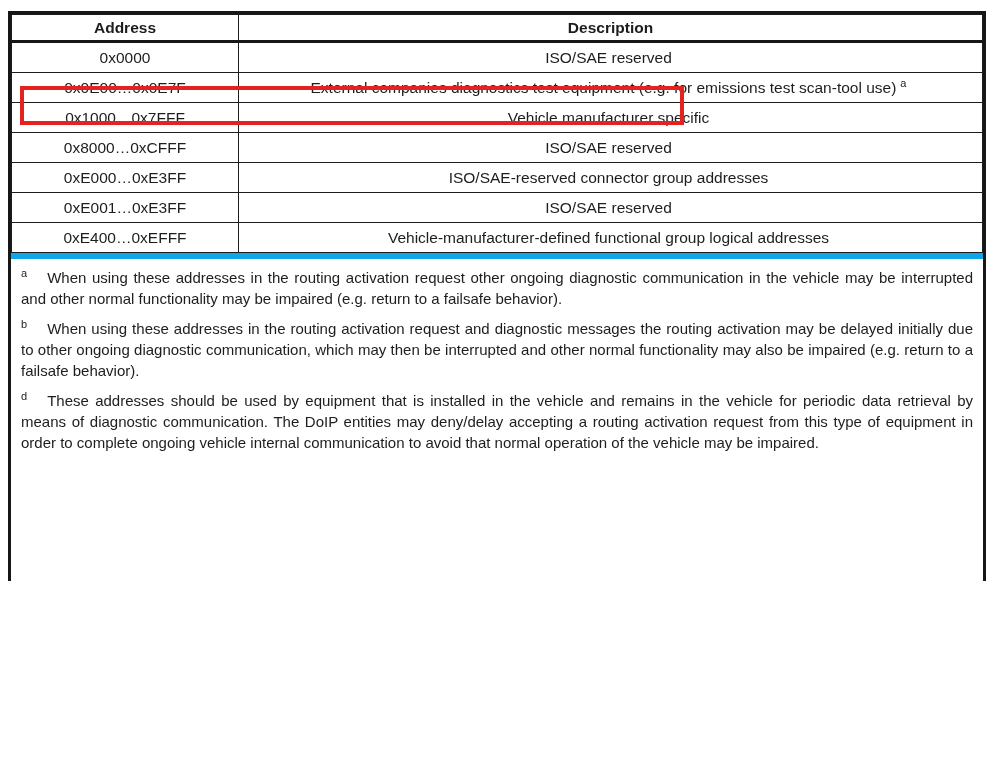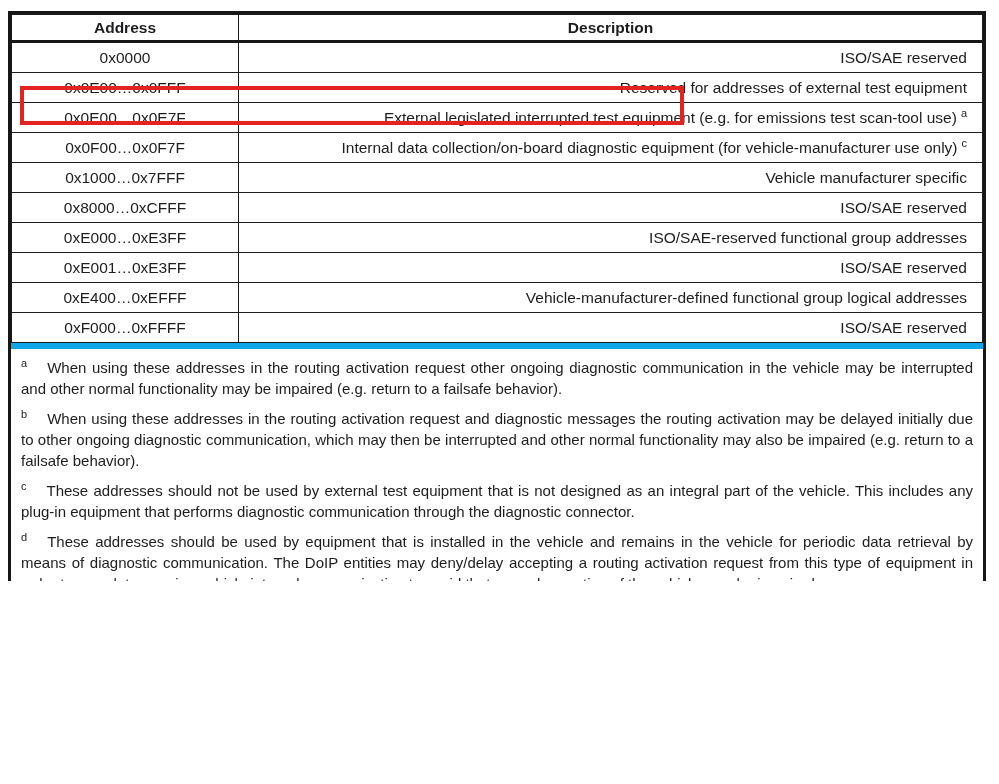--- a/index.html
+++ b/index.html
@@ -53,21 +53,21 @@
   }
   table.addr-table tbody tr {
     height: 28px;
   }
   col.c-addr { width: 227px; }
   td.addr {
     text-align: center;
     padding: 2px 20px;
   }
   td.desc {
-    text-align: right;
+    text-align: center;
     padding: 4px 15px 4px 11px;
     line-height: 21px;
   }
   sup.note-ref {
     font-size: 11px;
     line-height: 0;
     margin-left: 4px;
   }
   .footnotes {
     border-top: 6px solid #0ea5e9;
@@ -113,58 +113,45 @@
           <th>Address</th>
           <th>Description</th>
         </tr>
       </thead>
       <tbody id="table-body">
           <tr>
             <td class="addr">0x0000</td>
             <td class="desc"><span>ISO/SAE reserved</span></td>
           </tr>
           <tr>
-            <td class="addr">0x0E00…0x0FFF</td>
-            <td class="desc"><span>Reserved for addresses of external test equipment</span></td>
-          </tr>
-          <tr>
             <td class="addr">0x0E00…0x0E7F</td>
-            <td class="desc"><span>External legislated interrupted test equipment (e.g. for emissions test scan-tool use)</span><sup class="note-ref">a</sup></td>
-          </tr>
-          <tr>
-            <td class="addr">0x0F00…0x0F7F</td>
-            <td class="desc"><span>Internal data collection/on-board diagnostic equipment (for vehicle-manufacturer use only)</span><sup class="note-ref">c</sup></td>
+            <td class="desc"><span>External companies diagnostics test equipment (e.g. for emissions test scan-tool use)</span><sup class="note-ref">a</sup></td>
           </tr>
           <tr>
             <td class="addr">0x1000…0x7FFF</td>
             <td class="desc"><span>Vehicle manufacturer specific</span></td>
           </tr>
           <tr>
             <td class="addr">0x8000…0xCFFF</td>
             <td class="desc"><span>ISO/SAE reserved</span></td>
           </tr>
           <tr>
             <td class="addr">0xE000…0xE3FF</td>
-            <td class="desc"><span>ISO/SAE-reserved functional group addresses</span></td>
+            <td class="desc"><span>ISO/SAE-reserved connector group addresses</span></td>
           </tr>
           <tr>
             <td class="addr">0xE001…0xE3FF</td>
             <td class="desc"><span>ISO/SAE reserved</span></td>
           </tr>
           <tr>
             <td class="addr">0xE400…0xEFFF</td>
             <td class="desc"><span>Vehicle-manufacturer-defined functional group logical addresses</span></td>
           </tr>
-          <tr>
-            <td class="addr">0xF000…0xFFFF</td>
-            <td class="desc"><span>ISO/SAE reserved</span></td>
-          </tr>
         </tbody>
     </table>
     <div class="footnotes" id="footnotes">
         <p><sup>a</sup><span class="fn-text">When using these addresses in the routing activation request other ongoing diagnostic communication in the vehicle may be interrupted and other normal functionality may be impaired (e.g. return to a failsafe behavior).</span></p>
         <p><sup>b</sup><span class="fn-text">When using these addresses in the routing activation request and diagnostic messages the routing activation may be delayed initially due to other ongoing diagnostic communication, which may then be interrupted and other normal functionality may also be impaired (e.g. return to a failsafe behavior).</span></p>
-        <p><sup>c</sup><span class="fn-text">These addresses should not be used by external test equipment that is not designed as an integral part of the vehicle. This includes any plug-in equipment that performs diagnostic communication through the diagnostic connector.</span></p>
         <p><sup>d</sup><span class="fn-text">These addresses should be used by equipment that is installed in the vehicle and remains in the vehicle for periodic data retrieval by means of diagnostic communication. The DoIP entities may deny/delay accepting a routing activation request from this type of equipment in order to complete ongoing vehicle internal communication to avoid that normal operation of the vehicle may be impaired.</span></p>
       </div>
   </div>
   <div class="highlight-box"></div>
 </div>
 
 </body></html>

